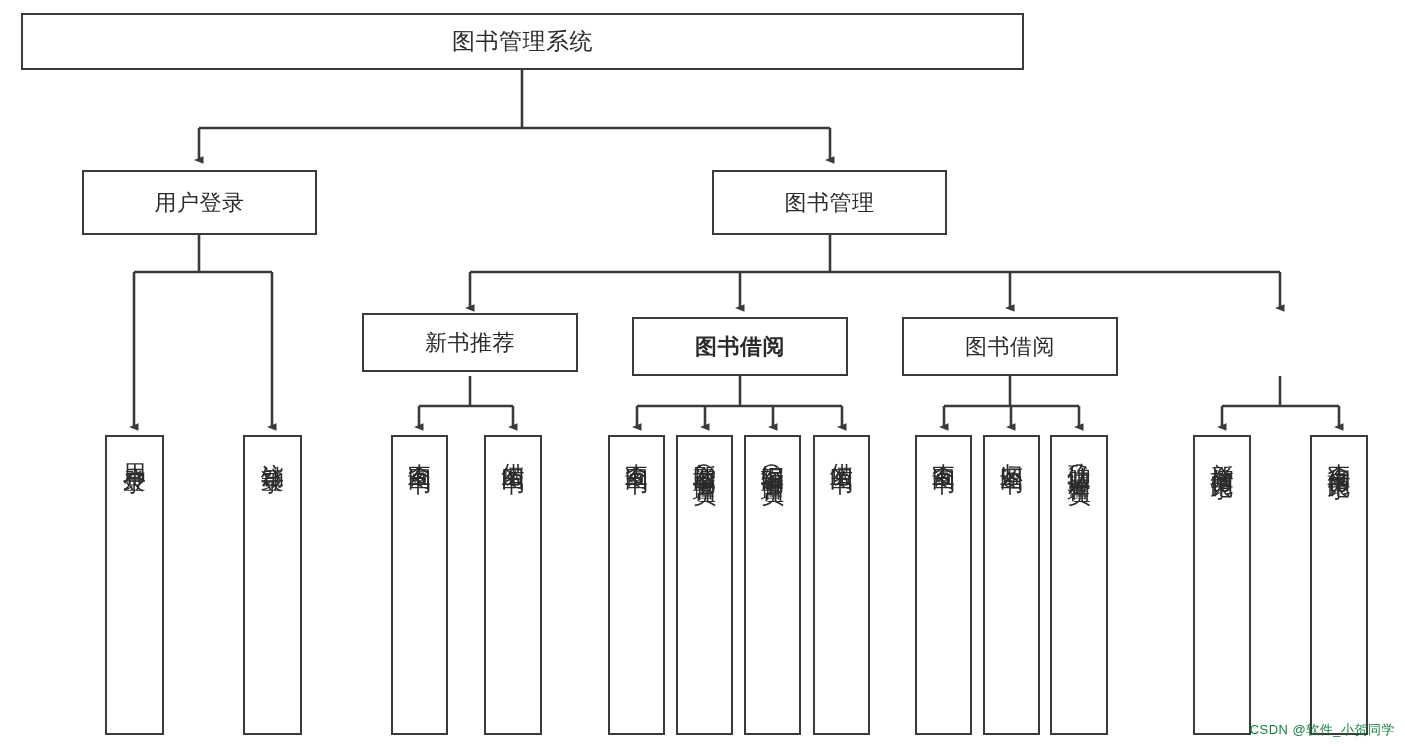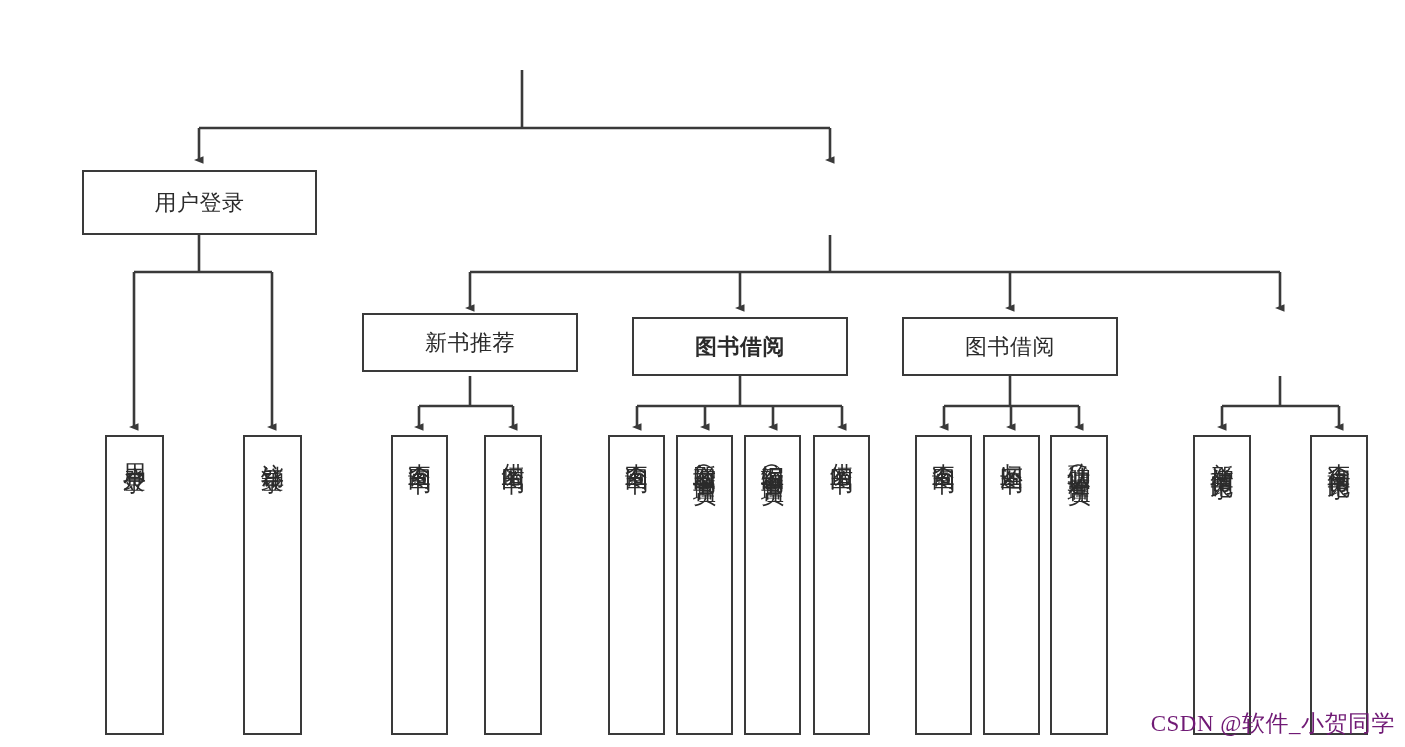--- a/index.html
+++ b/index.html
@@ -62,26 +62,25 @@
     text-orientation: upright;
     font-size: 23px;
     line-height: 1;
     letter-spacing: 3px;
     white-space: nowrap;
   }
   .watermark {
     position: absolute;
     right: 10px;
     bottom: 8px;
-    font-size: 23px;
-    color: #701a75;
+    font-size: 13px;
+    color: #15803d;
     white-space: nowrap;
     z-index: 5;
     letter-spacing: 0.5px;
-    font-family: Liberation Serif, serif;
   }
 </style>
 </head>
 <body>
 
 <div id="canvas">
 
   <svg class="edges" viewBox="0 0 1405 747" xmlns="http://www.w3.org/2000/svg">
     <defs>
       <marker id="arrow" markerWidth="10" markerHeight="10" refX="4.2" refY="5" orient="auto" markerUnits="userSpaceOnUse">
@@ -125,24 +124,30 @@
       <path d="M1011,406 L1011,427" marker-end="url(#arrow)"></path>
       <path d="M1079,406 L1079,427" marker-end="url(#arrow)"></path>
 
       <path d="M1280,376 L1280,406"></path>
       <path d="M1222,406 L1339,406"></path>
       <path d="M1222,406 L1222,427" marker-end="url(#arrow)"></path>
       <path d="M1339,406 L1339,427" marker-end="url(#arrow)"></path>
     </g>
   </svg>
 
+  <div class="node horiz" style="left:21px; top:13px; width:1003px; height:57px;">
+    <span class="label">图书管理系统</span>
+  </div>
 
   <div class="node lvl2" style="left:82px; top:170px; width:235px; height:65px;">
     <span class="label">用户登录</span>
   </div>
+  <div class="node lvl2" style="left:712px; top:170px; width:235px; height:65px;">
+    <span class="label">图书管理</span>
+  </div>
 
   <div class="node lvl3" style="left:362px; top:313px; width:216px; height:59px;">
     <span class="label">新书推荐</span>
   </div>
   <div class="node lvl3" style="left:632px; top:317px; width:216px; height:59px;font-weight:bold;">
     <span class="label">图书借阅</span>
   </div>
   <div class="node lvl3" style="left:902px; top:317px; width:216px; height:59px;">
     <span class="label">图书借阅</span>
   </div>

